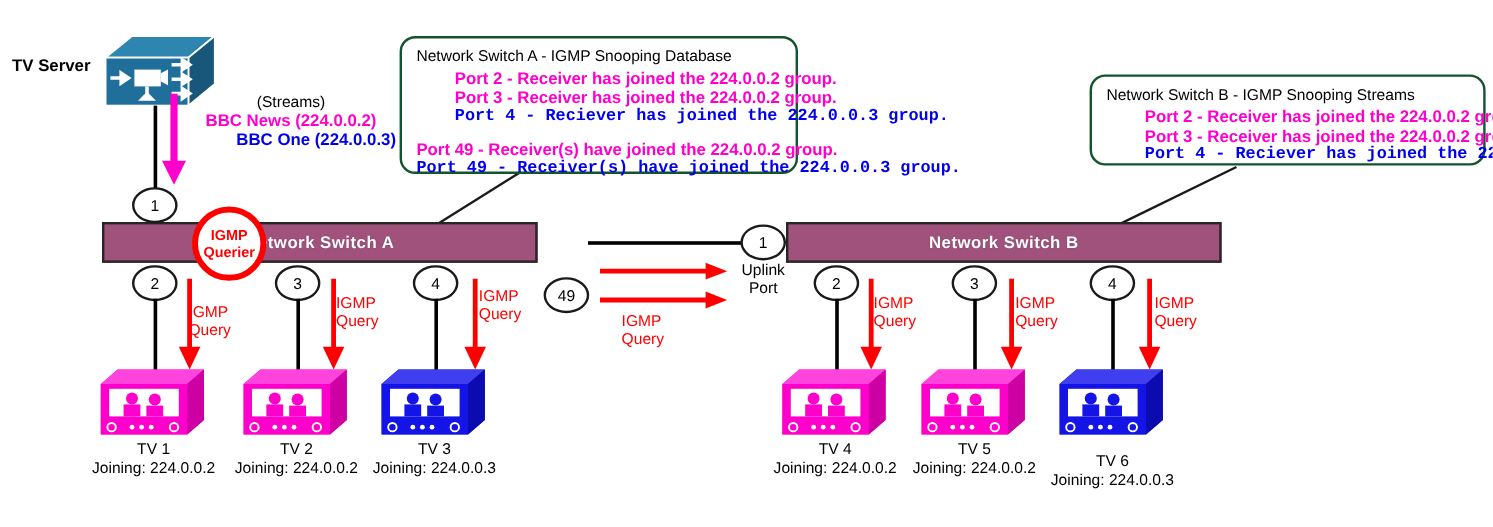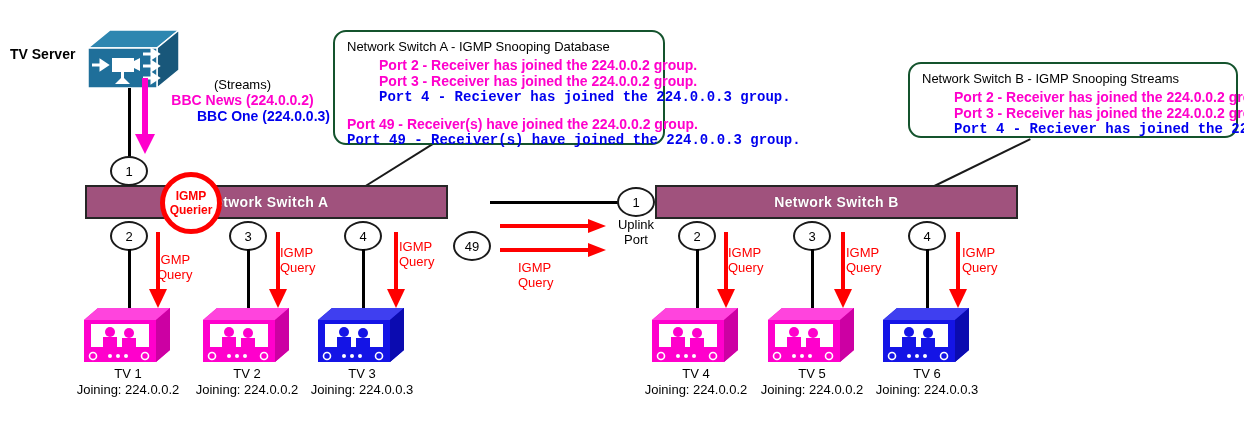--- a/index.html
+++ b/index.html
@@ -479,18 +479,18 @@
       <circle cx="47" cy="27" r="5" fill="#1414E6"></circle>
         <rect x="40" y="32" width="14" height="9" fill="#1414E6"></rect>
       <rect x="2" y="44" width="72" height="12" fill="#1414E6"></rect>
       <circle cx="11" cy="50" r="3.5" fill="none" stroke="#ffffff" stroke-width="1.6"></circle>
       <circle cx="28" cy="50" r="2" fill="#ffffff"></circle>
         <circle cx="36" cy="50" r="2" fill="#ffffff"></circle>
         <circle cx="44" cy="50" r="2" fill="#ffffff"></circle>
       <circle cx="63" cy="50" r="3.5" fill="none" stroke="#ffffff" stroke-width="1.6"></circle>
     </svg>
   </div>
-  <div class="abs tv-caption" style="left:842px; top:366px;">
+  <div class="abs tv-caption" style="left:842px; top:376px;">
     <div>TV 6</div>
     <div>Joining: 224.0.0.3</div>
   </div>
 
 </div>
 
 </body></html>

